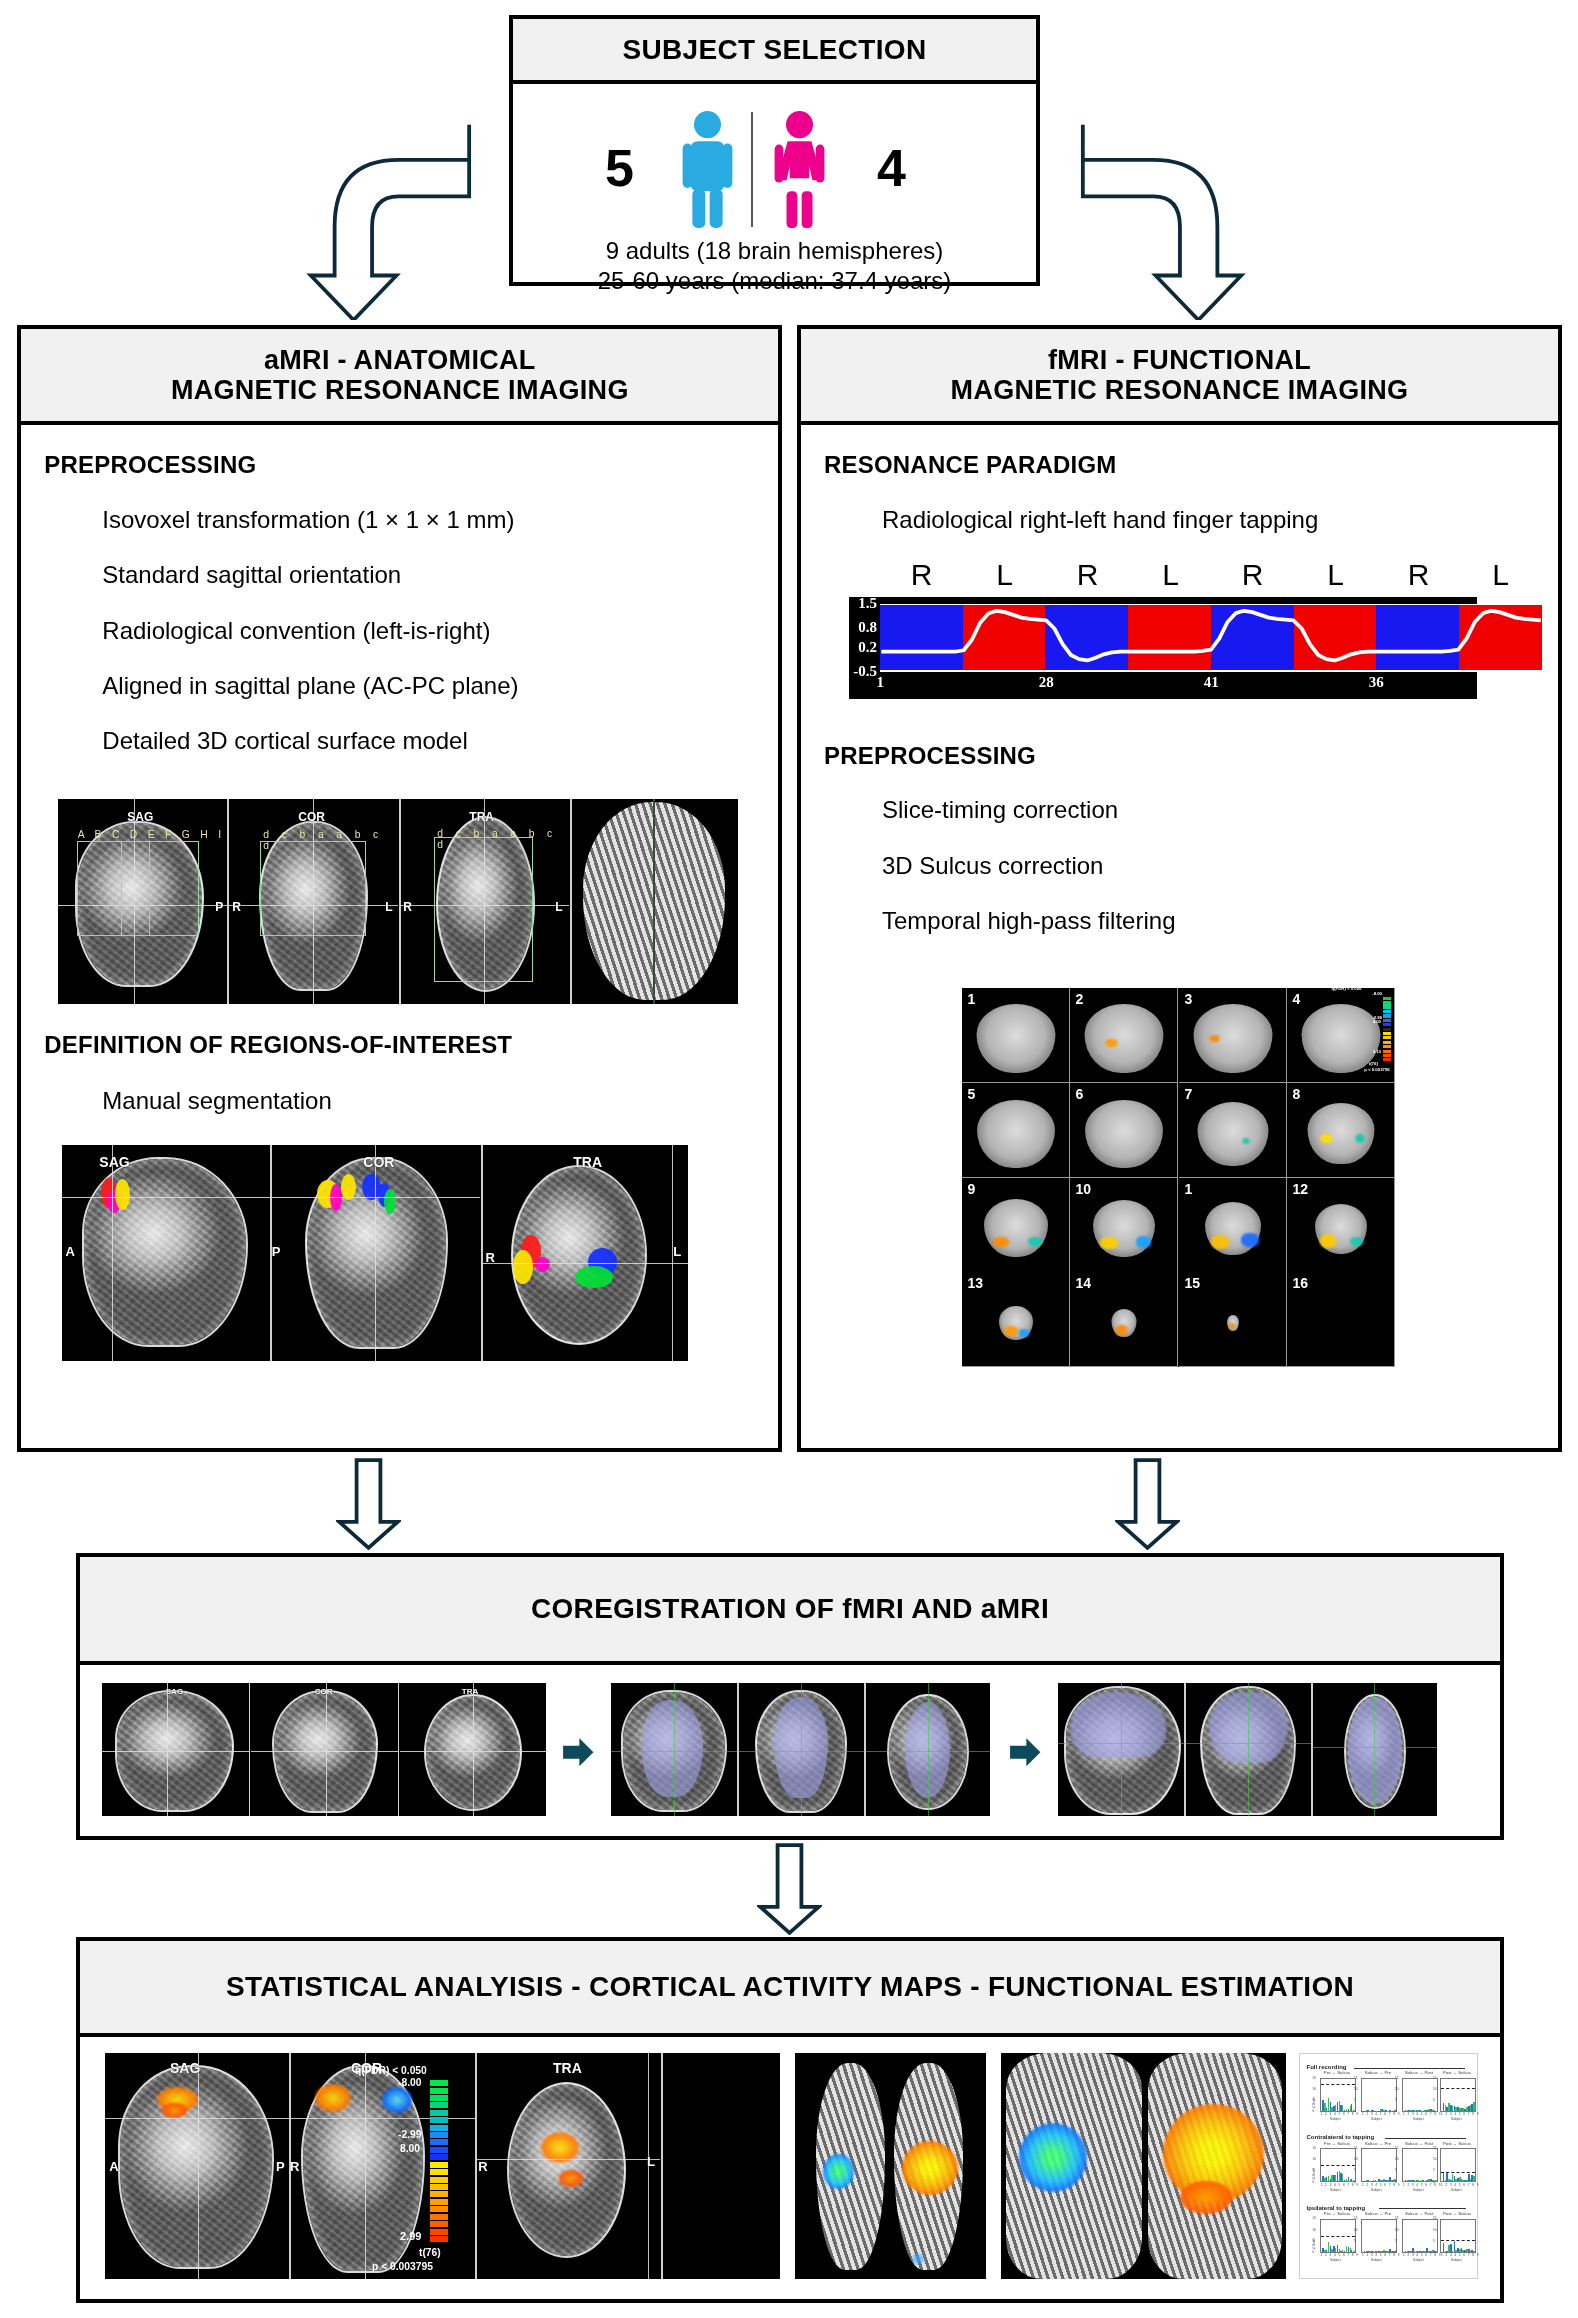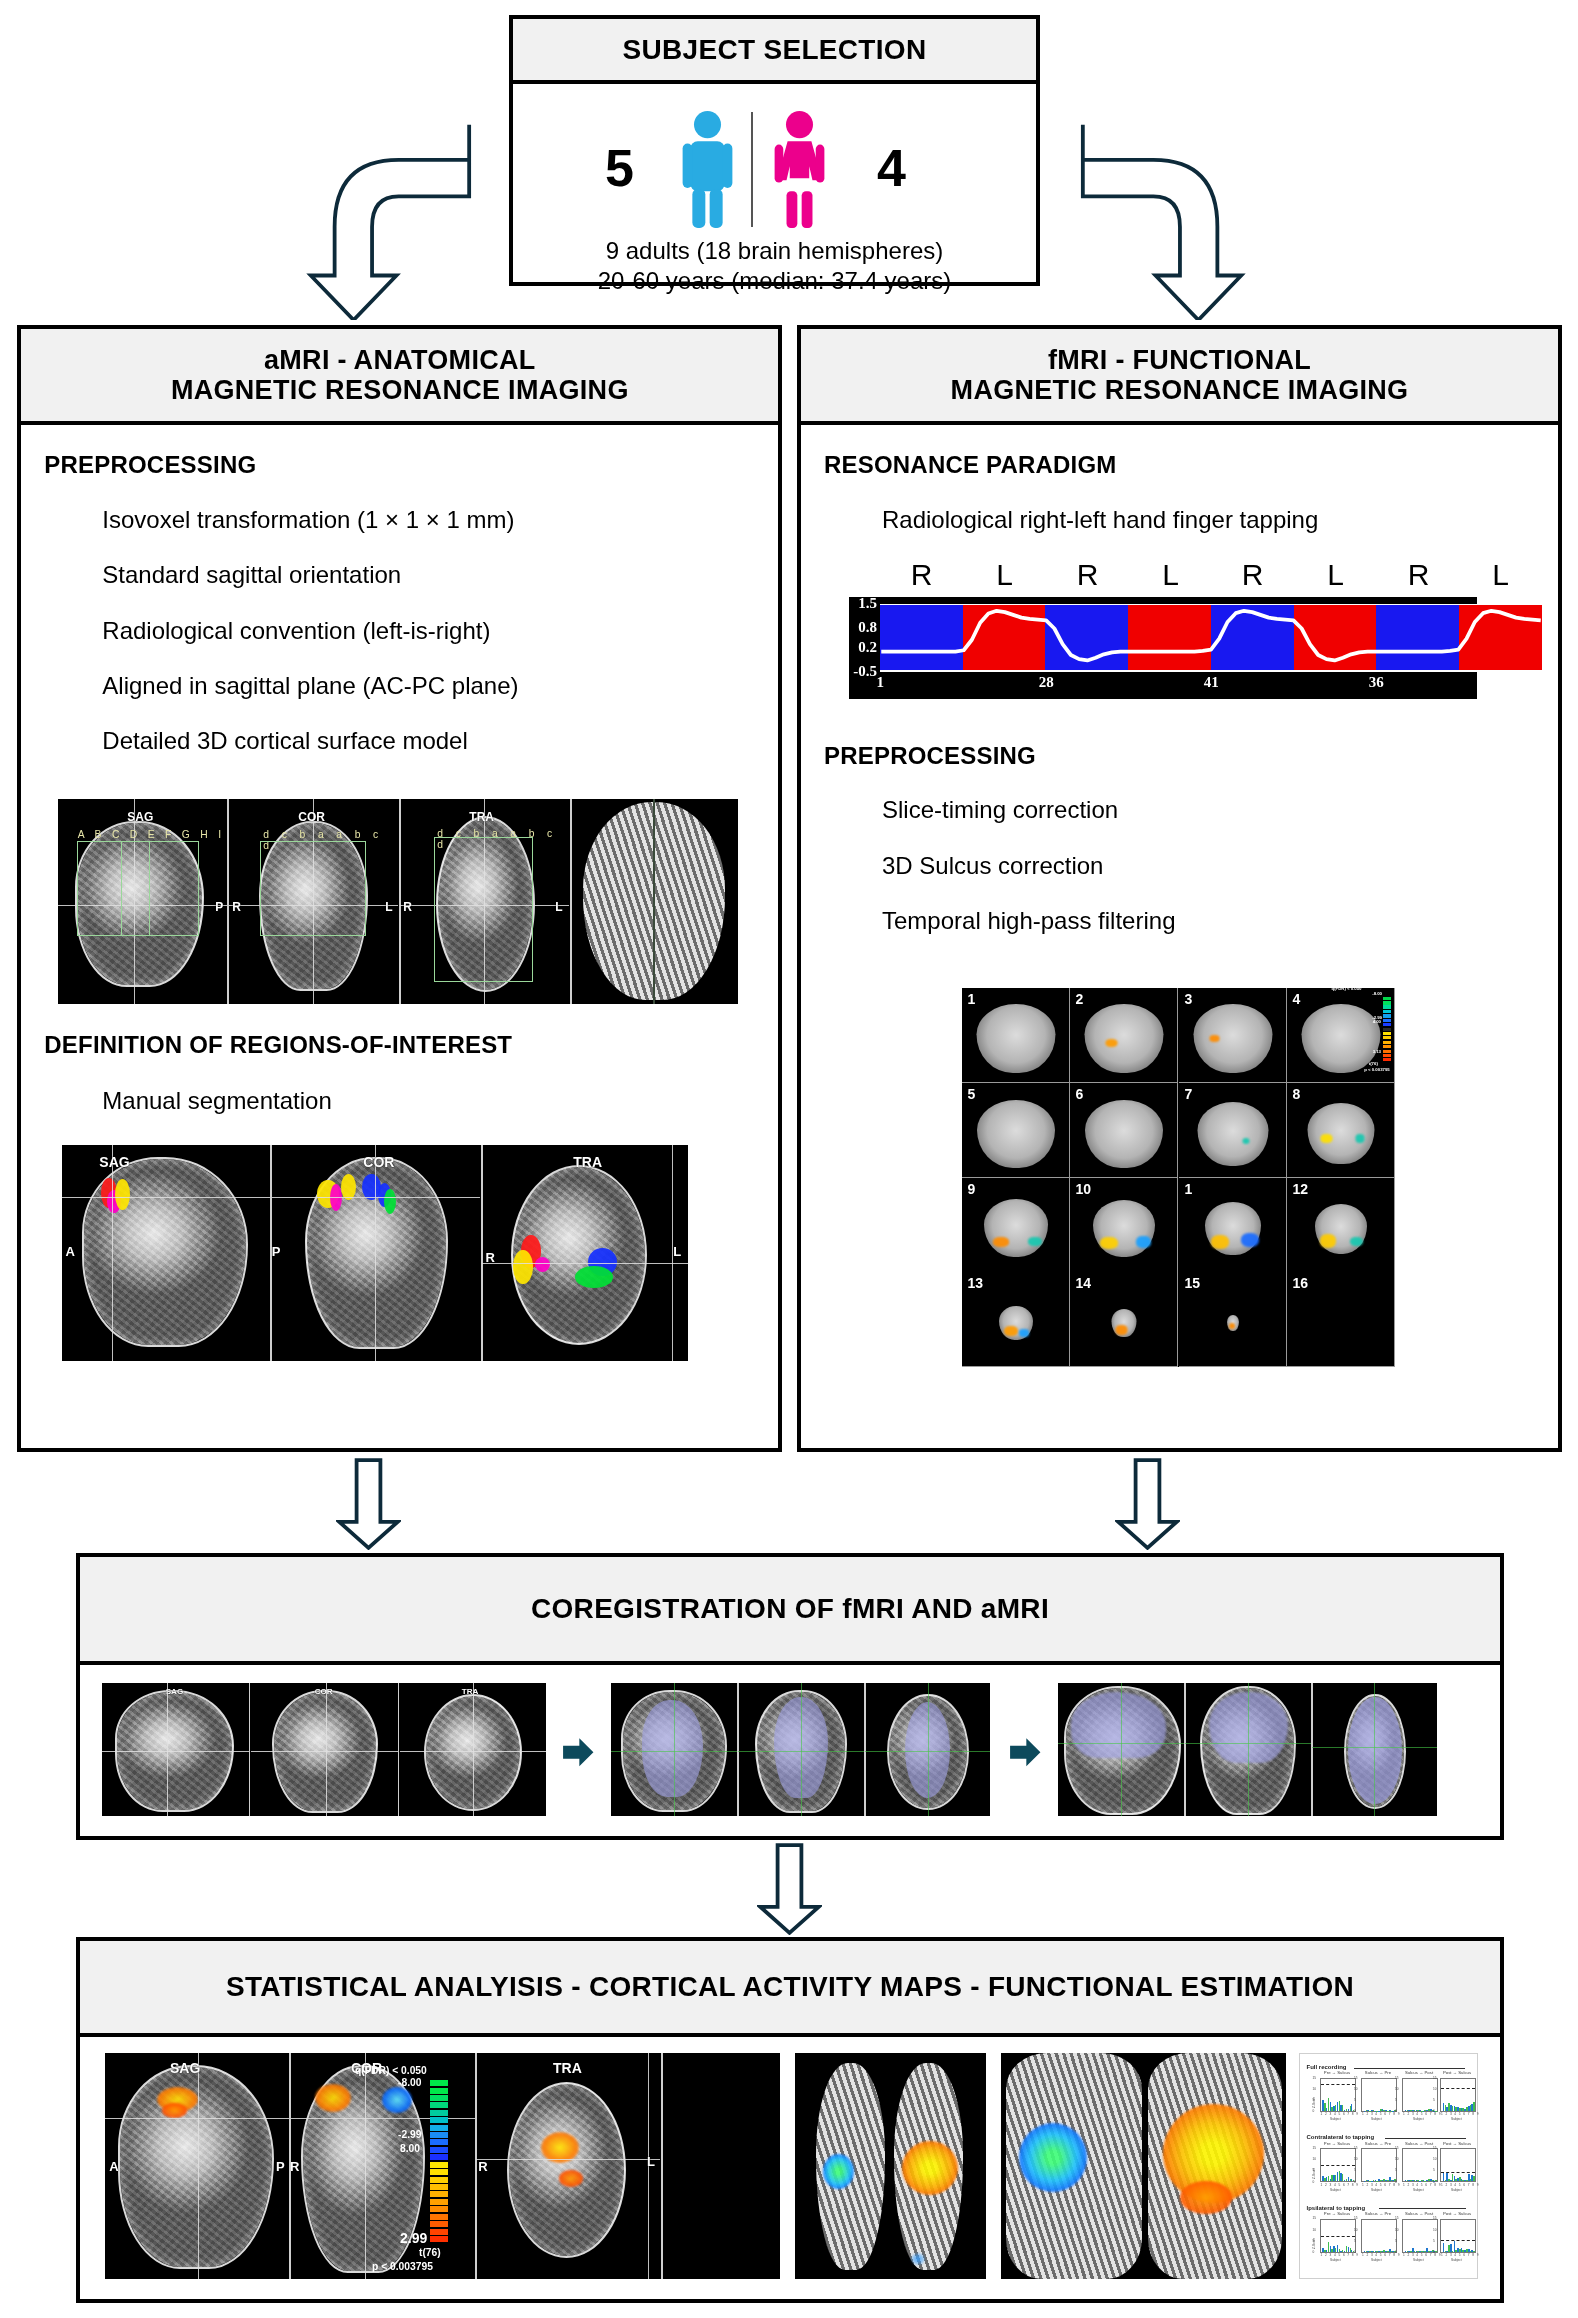--- a/index.html
+++ b/index.html
@@ -175,21 +175,21 @@
         <path d="M28 58 h44 l20 72 h-18 l-6 -26 v22 h-36 v-22 l-6 26 h-18 z" fill="#EC008C"></path>
         <rect x="4" y="64" width="16" height="70" rx="8" fill="#EC008C"></rect>
         <rect x="80" y="64" width="16" height="70" rx="8" fill="#EC008C"></rect>
         <rect x="26" y="150" width="20" height="68" rx="8" fill="#EC008C"></rect>
         <rect x="54" y="150" width="20" height="68" rx="8" fill="#EC008C"></rect>
       </svg>
 
       <div style="position:absolute; left:364px; top:54px; font-size:52px; font-weight:bold; color:#000;">4</div>
 
       <div style="position:absolute; left:0; right:0; top:153px; text-align:center; font-size:24px; color:#000;">9 adults (18 brain hemispheres)</div>
-      <div style="position:absolute; left:0; right:0; top:183px; text-align:center; font-size:24px; color:#000;">20-60 years (median: 37.4 years)</div>
+      <div style="position:absolute; left:0; right:0; top:183px; text-align:center; font-size:24px; color:#000;">25-60 years (median: 37.4 years)</div>
     </div>
   </div>
 
   <svg class="arrow-svg" viewBox="0 0 400 400" style="left:282px; top:103px; width:217px; height:217px;">
     <path d="M345 40 L345 105 L215 105 Q97 105 97 228 L97 318 L53 318 L132 400 L211 318 L166 318 L166 228 Q166 172 215 172 L345 172 Z"></path>
   </svg>
   <svg class="arrow-svg" viewBox="0 0 400 400" style="left:1053px; top:103px; width:217px; height:217px;">
     <path d="M55 40 L55 105 L185 105 Q303 105 303 228 L303 318 L347 318 L268 400 L189 318 L234 318 L234 228 Q234 172 185 172 L55 172 Z"></path>
   </svg>
 
@@ -674,21 +674,21 @@
               <div class="cbar-seg" style="top: 126px; height: 6.1px; background: rgb(255, 140, 0);"></div>
               <div class="cbar-seg" style="top: 134px; height: 6.1px; background: rgb(255, 116, 0);"></div>
               <div class="cbar-seg" style="top: 141px; height: 6.1px; background: rgb(255, 92, 0);"></div>
               <div class="cbar-seg" style="top: 149px; height: 6.1px; background: rgb(255, 68, 0);"></div>
               <div class="cbar-seg" style="top: 156px; height: 6.1px; background: rgb(255, 48, 0);"></div>
             </div>
           <div class="cbar-txt" style="left:64px; top:12px; font-size:10.3px;">q(FDR) &lt; 0.050</div>
           <div class="cbar-txt" style="left:107px; top:24px; font-size:10.3px;">-8.00</div>
           <div class="cbar-txt" style="left:107px; top:76px; font-size:10.3px;">-2.99</div>
           <div class="cbar-txt" style="left:109px; top:90px; font-size:10.3px;">8.00</div>
-          <div class="cbar-txt" style="left:109px; top:177px; font-size:14px;">2.99</div>
+          <div class="cbar-txt" style="left:109px; top:177px; font-size:11px;">2.99</div>
           <div class="cbar-txt" style="left:128px; top:194px; font-size:10.3px;">t(76)</div>
           <div class="cbar-txt" style="left:81px; top:208px; font-size:10.3px;">p &lt; 0.003795</div>
         </div>
         <div class="mri-sep" style="left:370px;"></div>
 
         <div class="mri-pane" style="left:371px; width:184px;">
           <div class="head tra" style="left:32.5px; top:30px; width:116px; height:173px;">
               <div class="gyri"></div>
               <div class="skull"></div>
             </div>

